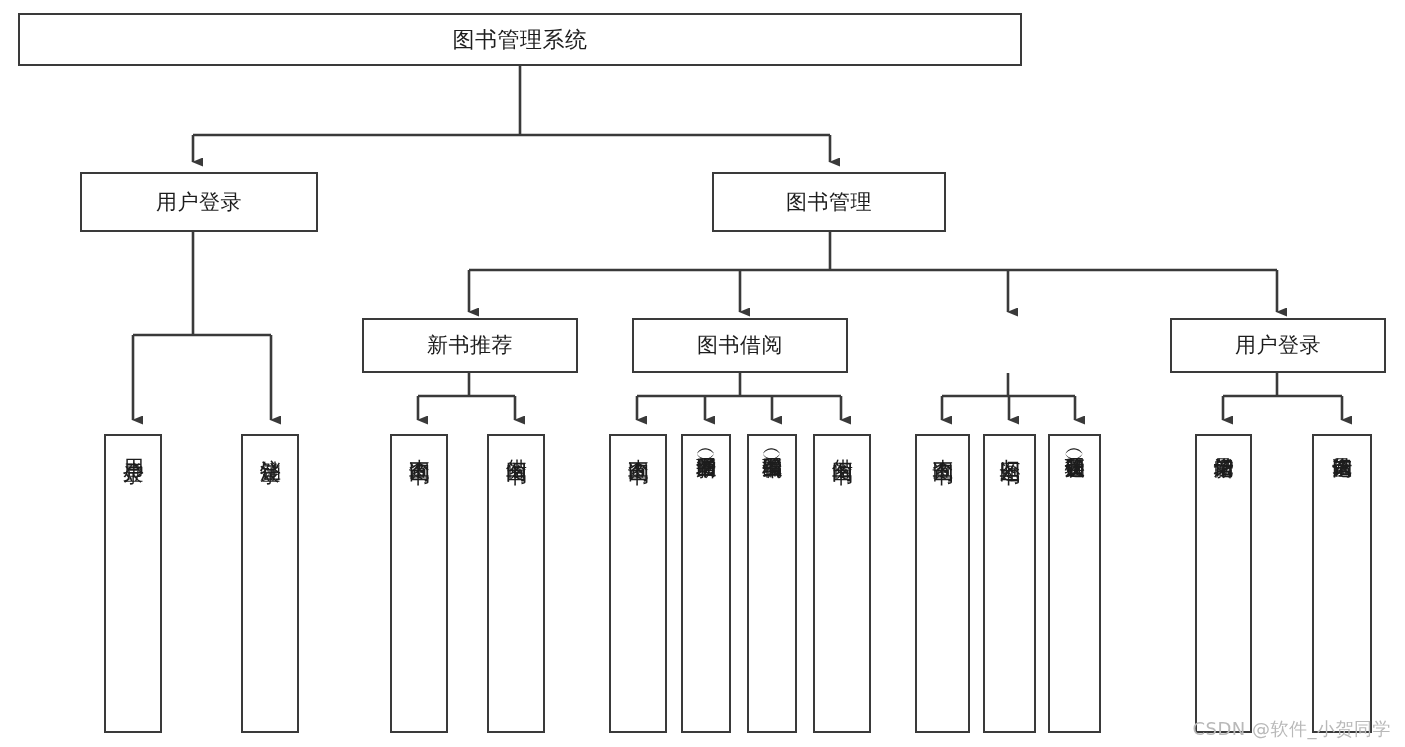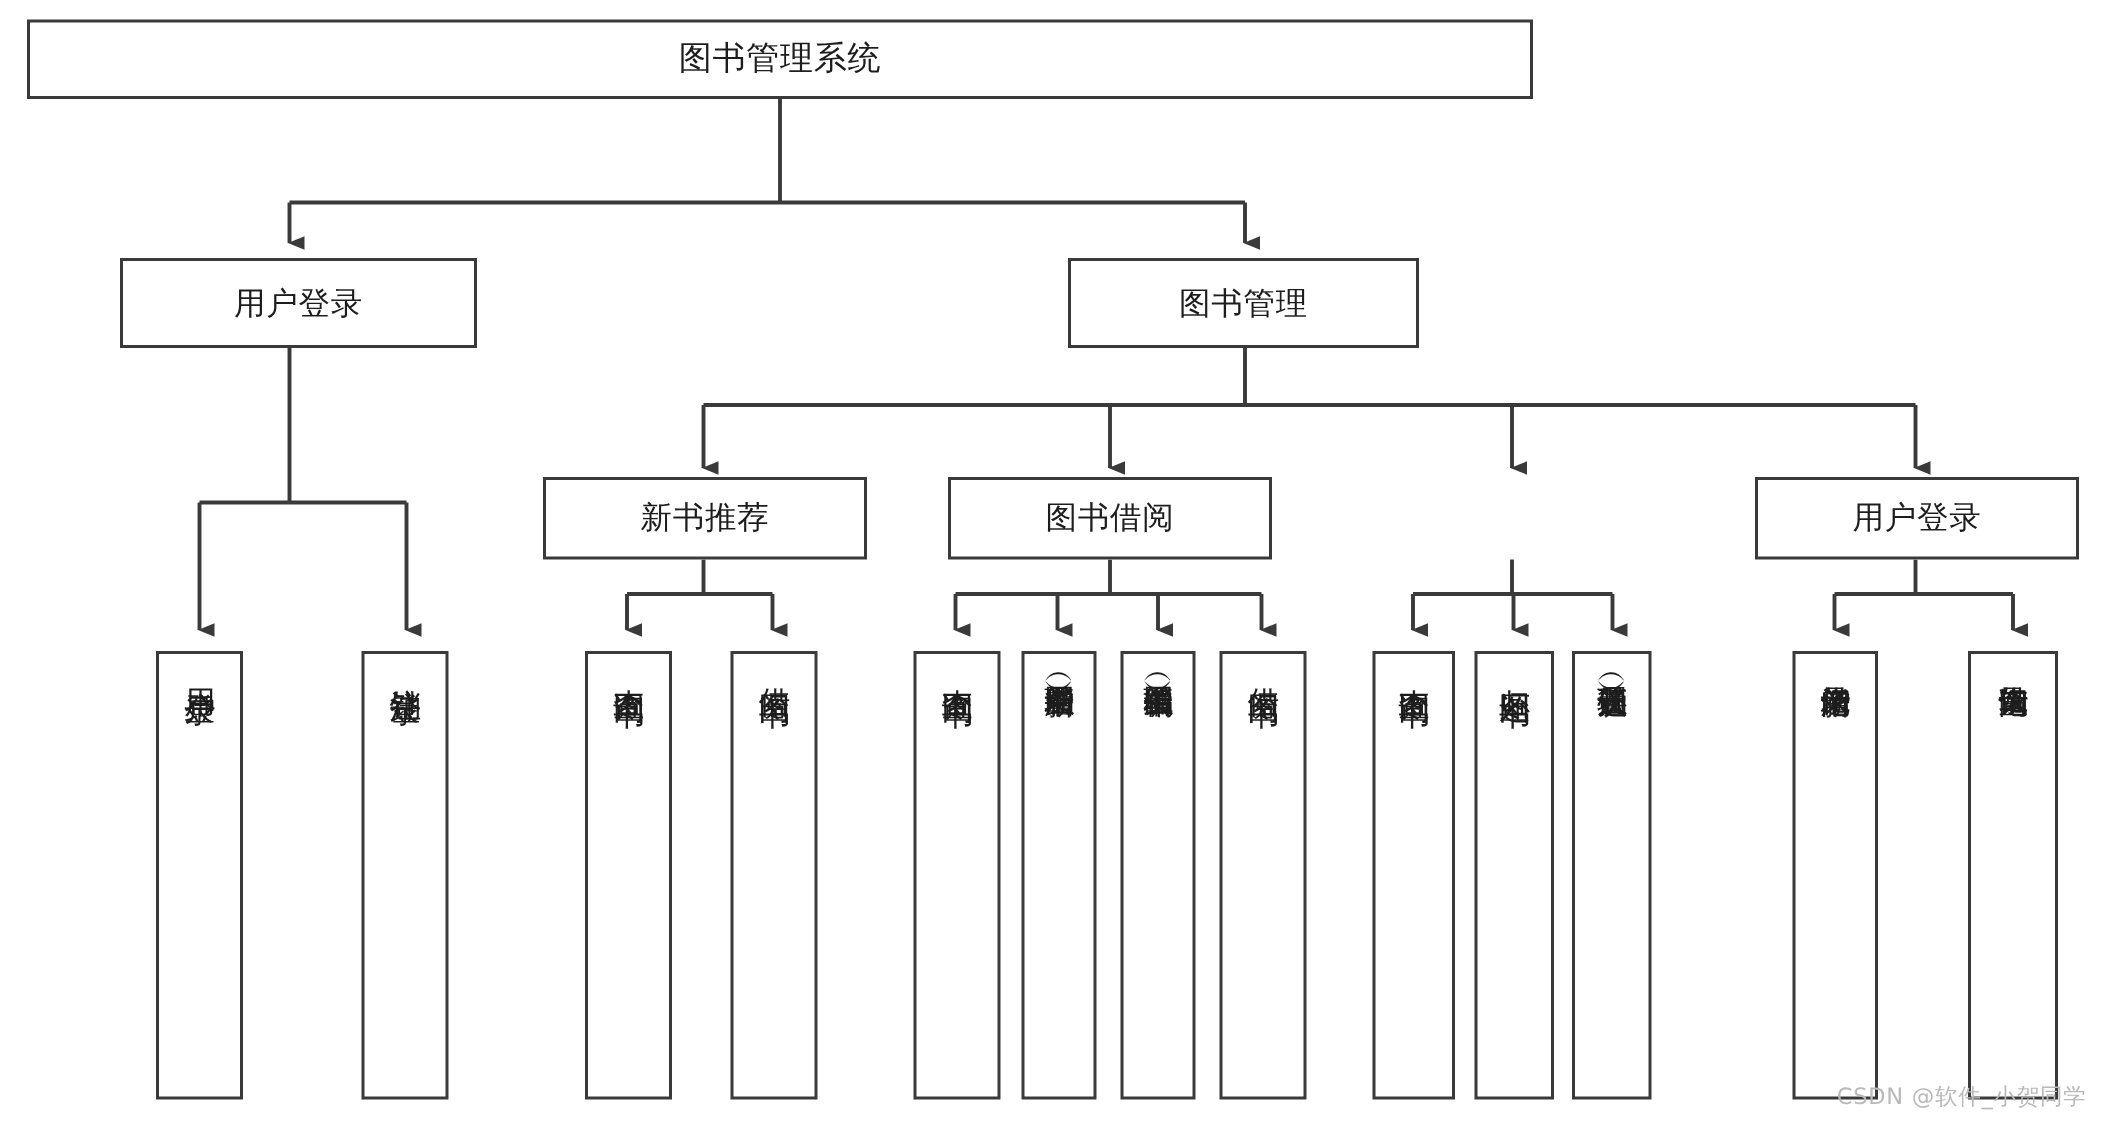--- a/index.html
+++ b/index.html
@@ -68,21 +68,21 @@
     text-align: left;
   }
   .node.leaf.tall-text .node-label {
     font-size: 20px;
     letter-spacing: 0px;
   }
   .watermark {
     position: absolute;
     right: 14px;
     bottom: 6px;
-    font-size: 15px;
+    font-size: 18px;
     color: #b9b9b9;
     letter-spacing: 0.5px;
     white-space: nowrap;
     z-index: 5;
     font-family: "DejaVu Sans", "Liberation Sans", sans-serif;
   }
 </style>
 </head>
 <body>
 

